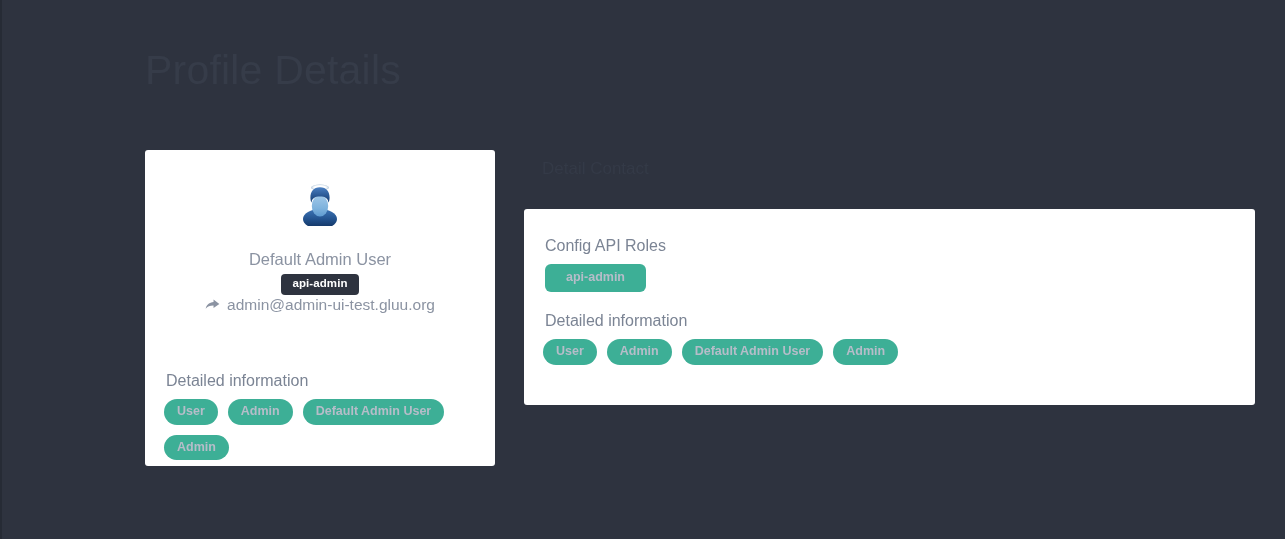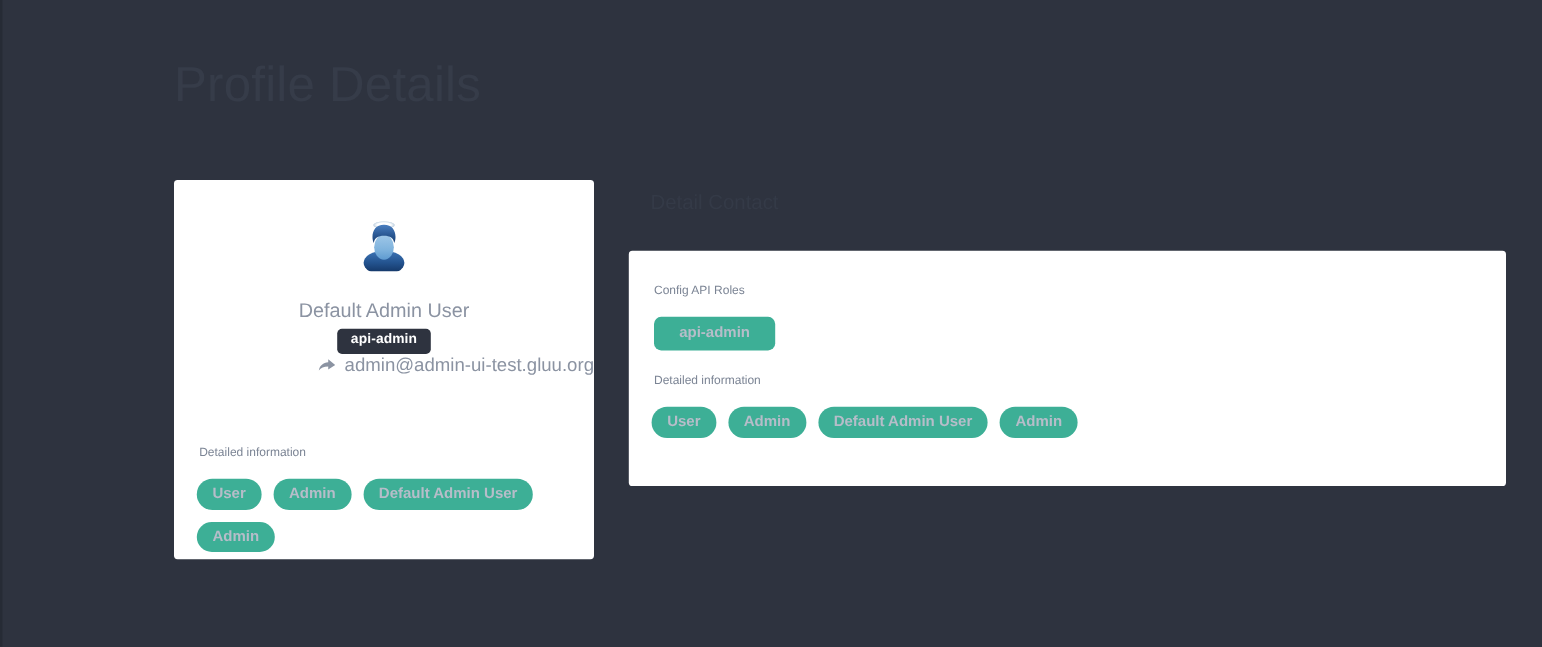--- a/index.html
+++ b/index.html
@@ -100,33 +100,33 @@
     padding: 4px 11px 5px;
     border-radius: 4px;
     line-height: 1;
   }
   .email-row {
     position: absolute;
     left: 0; right: 0;
     top: 146px;
     display: flex;
     align-items: center;
-    justify-content: flex-end;
+    justify-content: center;
     gap: 7px;
   }
   .email-text {
     font-size: 15.5px;
     color: #8b93a2;
     white-space: nowrap;
   }
   .forward-icon { display: block; }
 
   
   .muted-label {
-    font-size: 10px;
+    font-size: 16px;
     font-weight: 400;
     color: #7b8494;
     white-space: nowrap;
   }
   .left-detail-label {
     position: absolute;
     left: 21px;
     top: 222px;
   }
   .pill-row {

